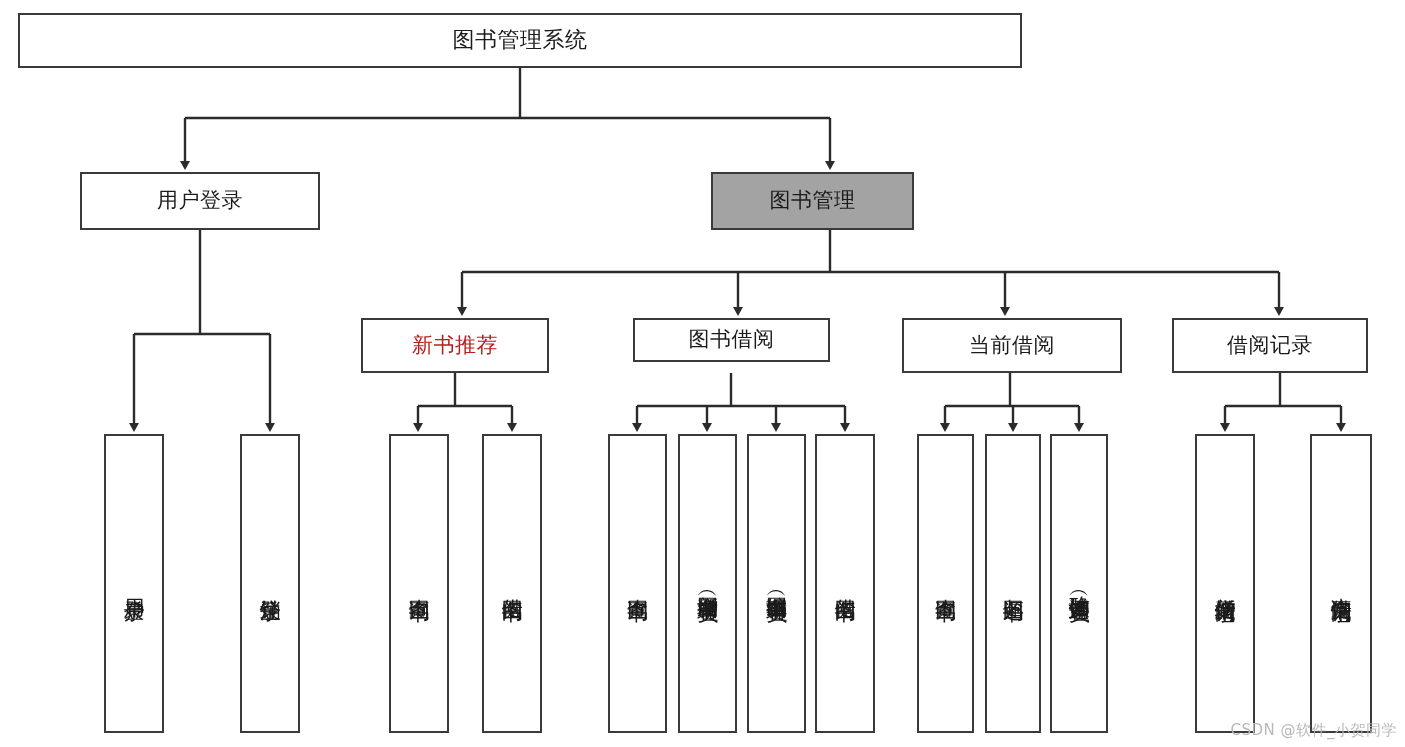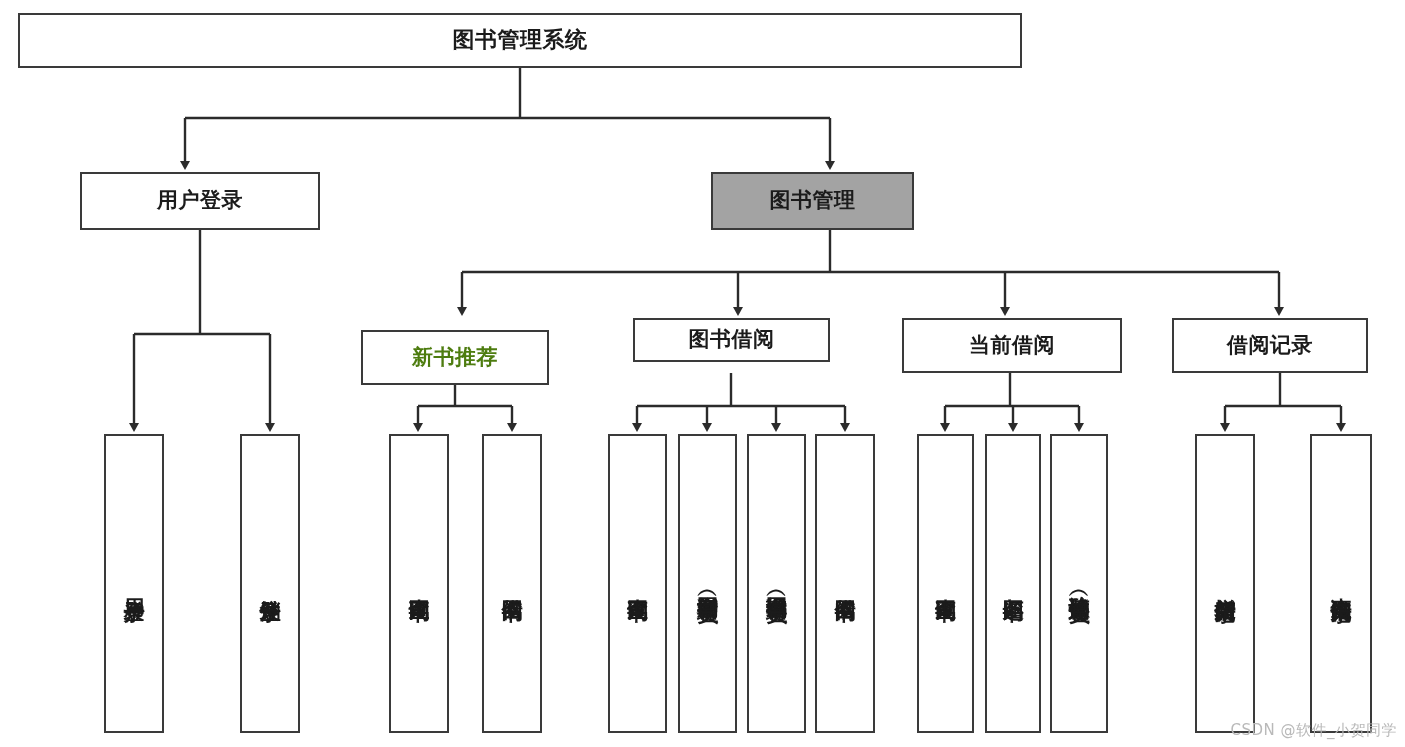--- a/index.html
+++ b/index.html
@@ -28,21 +28,20 @@
   }
   .node {
     position: absolute;
     box-sizing: border-box;
     background: #ffffff;
     border: 2px solid #8b5cf6;
     display: flex;
     align-items: center;
     justify-content: center;
     color: #1b1b1b;
-    font-weight: bold;
   }
   .node-label {
     display: block;
     text-align: center;
     line-height: 1.12;
     letter-spacing: 0.5px;
   }
   
   .node.horiz .node-label {
     writing-mode: horizontal-tb;
@@ -133,21 +132,21 @@
     <span class="node-label">图书管理系统</span>
   </div>
 
   <div class="node horiz" style="left: 80px; top: 172px; width: 240px; height: 58px; border-color: rgb(58, 58, 58); background: rgb(255, 255, 255); color: rgb(27, 27, 27);">
     <span class="node-label">用户登录</span>
   </div>
   <div class="node horiz" style="left: 711px; top: 172px; width: 203px; height: 58px; border-color: rgb(58, 58, 58); background: #a3a3a3; color: rgb(27, 27, 27);">
     <span class="node-label">图书管理</span>
   </div>
 
-  <div class="node horiz" style="left: 361px; top: 318px; width: 188px; height: 55px; border-color: rgb(58, 58, 58); background: rgb(255, 255, 255); color: #4d7c0f; margin-top: 12px;">
+  <div class="node horiz" style="left: 361px; top: 318px; width: 188px; height: 55px; border-color: rgb(58, 58, 58); background: rgb(255, 255, 255); color: #b91c1c;">
     <span class="node-label">新书推荐</span>
   </div>
   <div class="node horiz" style="left: 633px; top: 318px; width: 197px; height: 44px; border-color: rgb(58, 58, 58); background: rgb(255, 255, 255); color: rgb(27, 27, 27);">
     <span class="node-label">图书借阅</span>
   </div>
   <div class="node horiz" style="left: 902px; top: 318px; width: 220px; height: 55px; border-color: rgb(58, 58, 58); background: rgb(255, 255, 255); color: rgb(27, 27, 27);">
     <span class="node-label">当前借阅</span>
   </div>
   <div class="node horiz" style="left: 1172px; top: 318px; width: 196px; height: 55px; border-color: rgb(58, 58, 58); background: rgb(255, 255, 255); color: rgb(27, 27, 27);">
     <span class="node-label">借阅记录</span>

